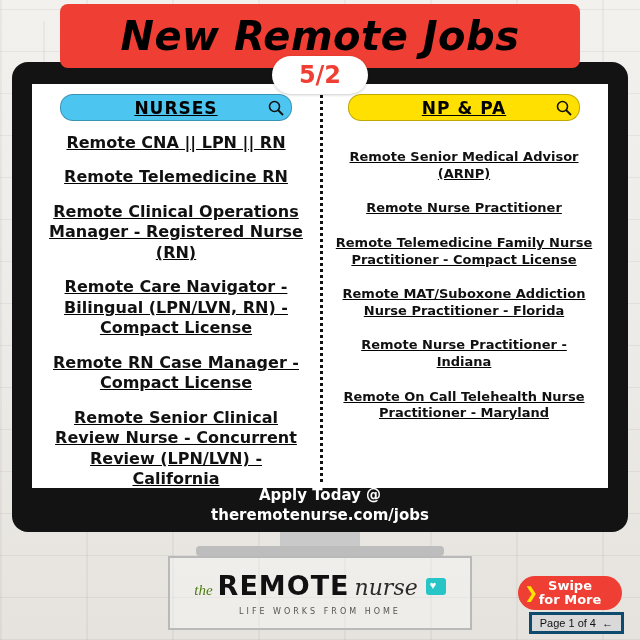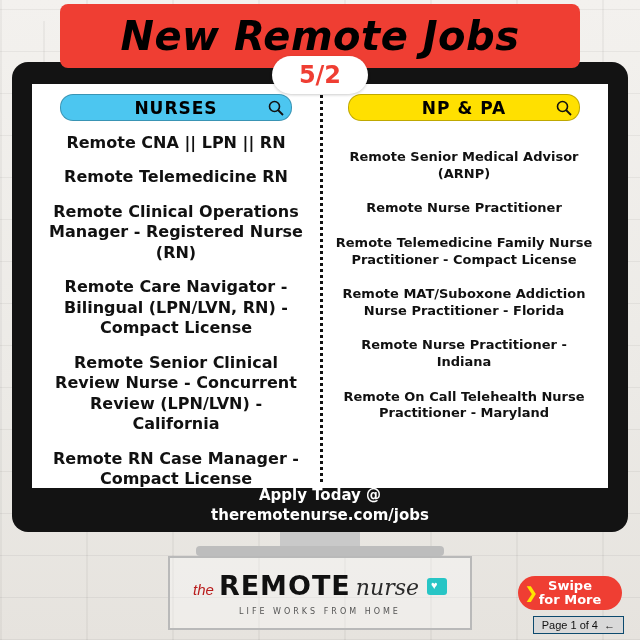--- a/index.html
+++ b/index.html
@@ -71,21 +71,21 @@
     width: 100%; height: 100%;
     background: #fff;
     position: relative;
     display: flex;
   }
   .divider {
     position: absolute; left: 50%; top: 6px; bottom: 6px;
     border-left: 3px dotted #111;
   }
 
-  .col { width: 50%; padding: 8px 14px 0 14px; }
+  .col { width: 50%; padding: 8px 14px 0 14px; text-decoration: underline; }
 
   .cat-bar {
     height: 27px; border-radius: 13px;
     display: flex; align-items: center; justify-content: center;
     position: relative;
     margin: 2px 14px 12px 14px;
     border: 1px solid rgba(0,0,0,.25);
   }
   .cat-bar .label {
     font-size: 17px; font-weight: bold; color: #000; letter-spacing: 1px;
@@ -129,21 +129,21 @@
   }
   .swipe .txt { color: #fff; font-size: 13px; font-weight: bold; line-height: 1.1; text-align: center; font-family:"DejaVu Sans", sans-serif;}
   .swipe .arrow {
     position: absolute; left: 7px; top: 50%; transform: translateY(-50%);
     color: #ffe600; font-size: 15px; font-weight: bold;
   }
 
   
   .page-ind {
     position: absolute; right: 16px; bottom: 6px;
-    background: #d9d9d9; border: 1px solid #0c4a6e;
+    background: #d9d9d9; border: 3px solid #0c4a6e;
     padding: 2px 8px; font-size: 11px; color: #111;
     display: flex; align-items: center; gap: 6px;
     z-index: 9;
   }
 
   
   .stand-neck {
     position: absolute; left: 280px; top: 528px; width: 80px; height: 22px;
     background: #c9c9c9; z-index: 4;
   }
@@ -155,21 +155,21 @@
   
   .logo-box {
     position: absolute; left: 168px; top: 556px; width: 304px; height: 74px;
     border: 2px solid #b9b9b9;
     background: rgba(255,255,255,0.35);
     z-index: 6;
     display: flex; flex-direction: column; align-items: center; justify-content: center;
   }
   .logo-main { display: flex; align-items: baseline; gap: 5px; }
   .logo-the {
-    font-family: Liberation Sans, sans-serif; font-style: italic; font-size: 15px; color: #b91c1c;
+    font-family: Liberation Serif, serif; font-style: italic; font-size: 15px; color: #4d7c0f;
   }
   .logo-remote {
     font-family: "DejaVu Sans", sans-serif; font-weight: bold; font-size: 27px; letter-spacing: 1px; color: #111;
   }
   .logo-nurse {
     font-family: "DejaVu Serif", serif; font-style: italic; font-size: 22px; color: #2b2b2b;
   }
   .logo-heart {
     width: 20px; height: 17px; background: #27c5c5; position: relative; margin-left: 3px;
     display:inline-block; border-radius: 3px;
@@ -210,22 +210,22 @@
               <circle cx="7.5" cy="7.5" r="5" fill="none" stroke="#111" stroke-width="1.6"></circle>
               <line x1="11" y1="11" x2="16" y2="16" stroke="#111" stroke-width="1.8"></line>
             </svg>
         </span>
       </div>
       <div class="jobs">
         <div class="job">Remote CNA || LPN || RN</div>
         <div class="job">Remote Telemedicine RN</div>
         <div class="job">Remote Clinical Operations Manager - Registered Nurse (RN)</div>
         <div class="job">Remote Care Navigator - Bilingual (LPN/LVN, RN) - Compact License</div>
+        <div class="job">Remote RN Case Manager - Compact License</div>
         <div class="job">Remote Senior Clinical Review Nurse - Concurrent Review (LPN/LVN) - California</div>
-        <div class="job">Remote RN Case Manager - Compact License</div>
       </div>
     </div>
 
     <div class="col col-right">
       <div class="cat-bar" style="background:#ffe000;">
         <span class="label">NP &amp; PA</span>
         <span class="mag">
           <svg viewBox="0 0 18 18" width="18" height="18">
               <circle cx="7.5" cy="7.5" r="5" fill="none" stroke="#111" stroke-width="1.6"></circle>
               <line x1="11" y1="11" x2="16" y2="16" stroke="#111" stroke-width="1.8"></line>

